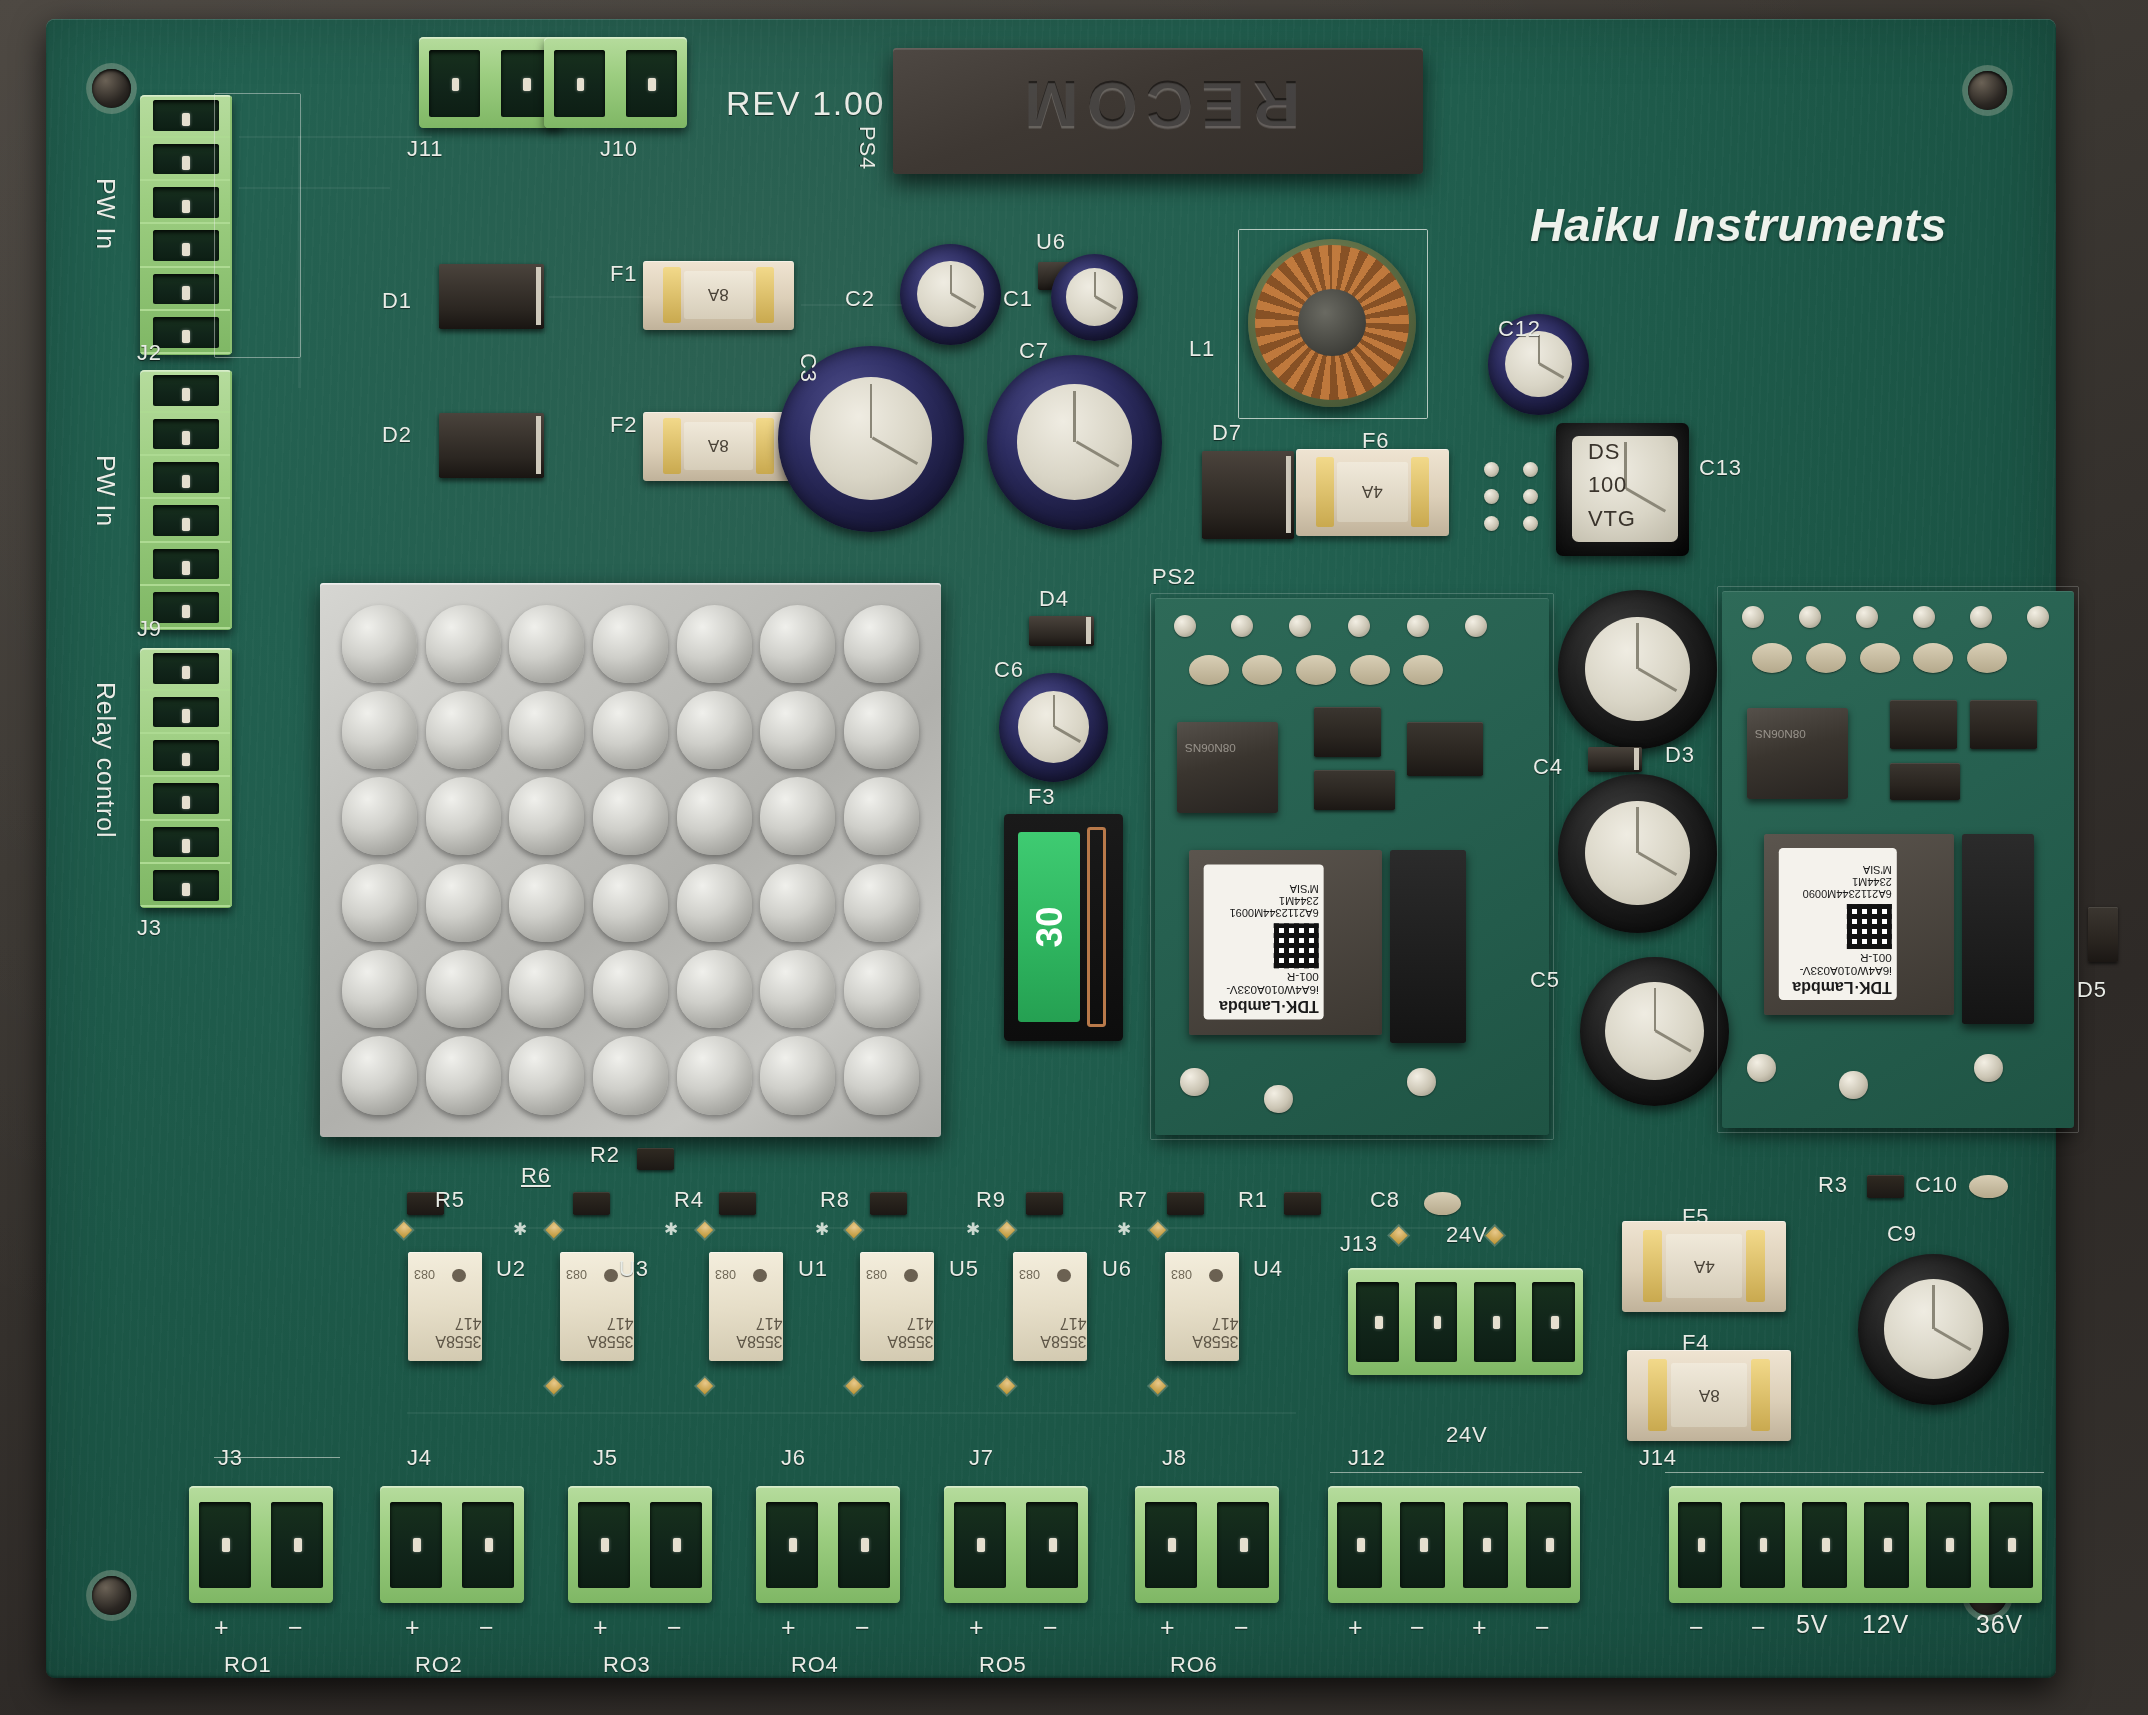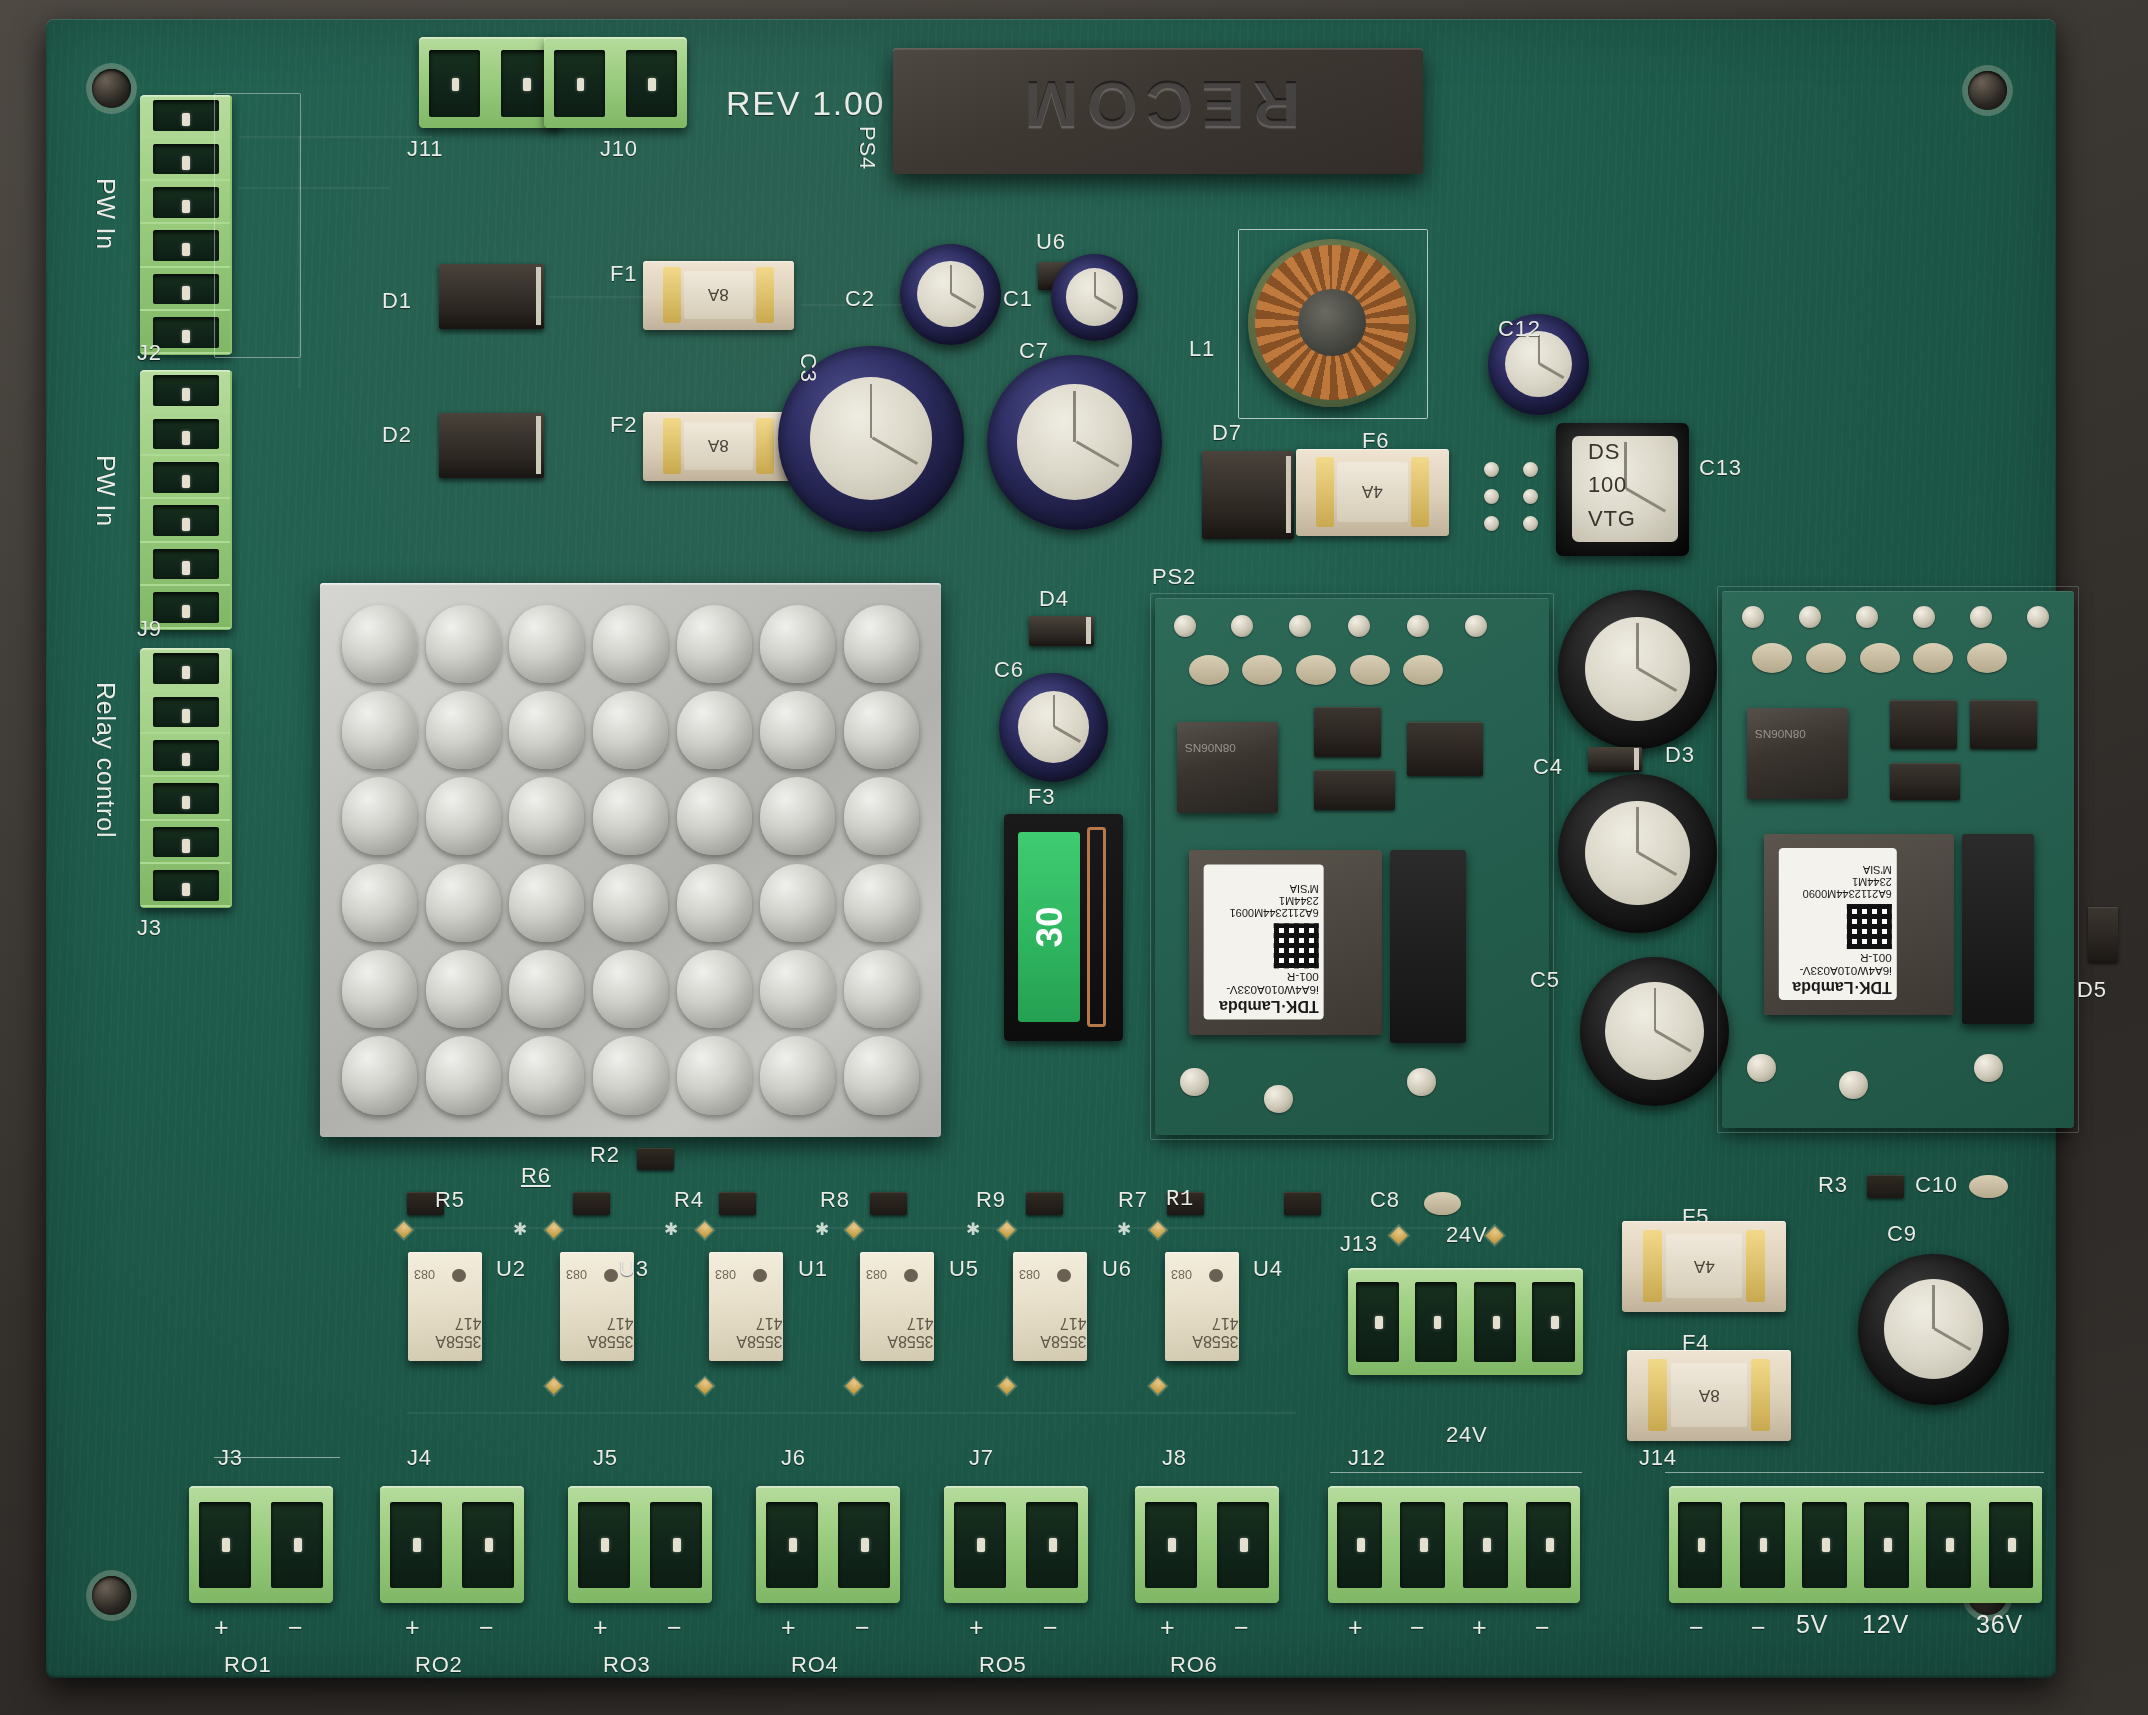--- a/index.html
+++ b/index.html
@@ -227,20 +227,21 @@
 
 <div id="pcb">
   <div class="edge-hl"></div>
 
   <div class="mhole" style="left:46px;top:50px;"></div>
   <div class="mhole" style="left:1922px;top:52px;"></div>
   <div class="mhole" style="left:46px;top:1557px;"></div>
   <div class="mhole" style="left:1922px;top:1557px;"></div>
 
   <div class="silk big" style="left:680px;top:65px;text-align:center;">REV 1.00</div>
+  <div class="brand" style="left:1484px;top:178px;">Haiku Instruments</div>
 
   <div id="recom" style="left:847px;top:29px;width:530px;height:126px;">
     <div class="emboss">RECOM</div>
   </div>
   <div class="silk sm rot90" style="left:834px;top:107px;">PS4</div>
   <div class="silk sm" style="left:990px;top:210px;">U6</div>
   <div class="diode" style="left:992px;top:243px;width:55px;height:28.5px;">
       <div class="cath"></div>
     </div>
 
@@ -535,21 +536,21 @@
   <div class="silk sm" style="left:475px;top:1144px;text-decoration:underline;">R6</div>
   <div class="smd res" style="left:527px;top:1173px;width:37px;height:23.5px;"></div>
   <div class="silk sm" style="left:628px;top:1168px;">R4</div>
   <div class="smd res" style="left:673px;top:1173px;width:37px;height:23.5px;"></div>
   <div class="silk sm" style="left:774px;top:1168px;">R8</div>
   <div class="smd res" style="left:824px;top:1173px;width:37px;height:23.5px;"></div>
   <div class="silk sm" style="left:930px;top:1168px;">R9</div>
   <div class="smd res" style="left:980px;top:1173px;width:37px;height:23.5px;"></div>
   <div class="silk sm" style="left:1072px;top:1168px;">R7</div>
   <div class="smd res" style="left:1121px;top:1173px;width:37px;height:23.5px;"></div>
-  <div class="silk sm" style="left:1120px;top:1168px;font-family:Liberation Mono, monospace;">R1</div>
+  <div class="silk sm" style="left:1192px;top:1168px;">R1</div>
   <div class="smd res" style="left:1238px;top:1173px;width:37px;height:23.5px;"></div>
   <div class="silk sm" style="left:1324px;top:1168px;">C8</div>
   <div class="smd pad" style="left:1378px;top:1173px;width:37px;height:23.5px;"></div>
 
   <div class="silk sm" style="left:1772px;top:1153px;">R3</div>
   <div class="smd res" style="left:1821px;top:1156px;width:37px;height:23.5px;"></div>
   <div class="silk sm" style="left:1869px;top:1153px;">C10</div>
   <div class="smd pad" style="left:1923px;top:1156px;width:39px;height:23.5px;"></div>
 
   <div class="opto" style="left:362px;top:1233px;width:74px;height:109px;">

